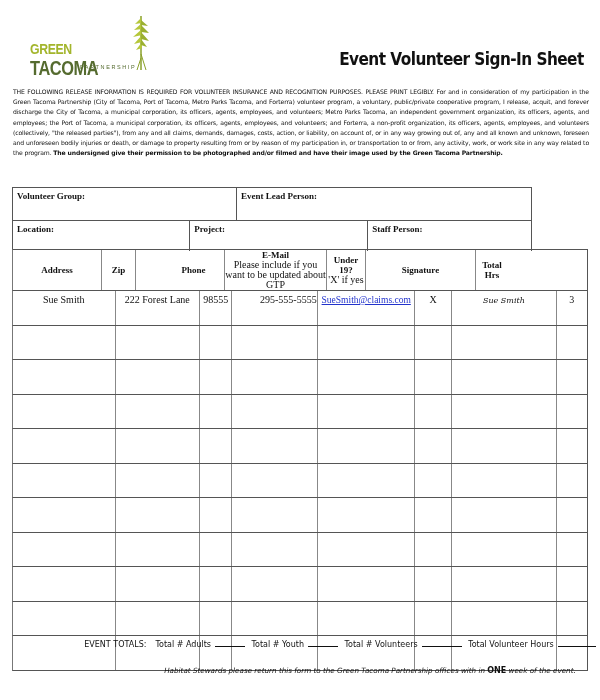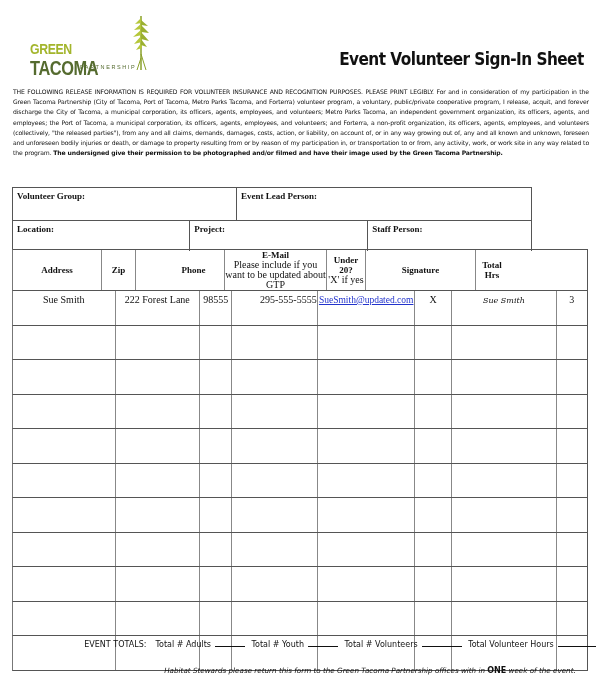--- a/index.html
+++ b/index.html
@@ -89,38 +89,38 @@
       </div>
     <div class="gcell w-phone">
         <span>Phone</span>
       </div>
     <div class="gcell w-email">
         <span>E-Mail</span>
         <span class="sub">Please include if you want to be updated about GTP</span>
       </div>
     <div class="gcell w-u18">
         <span>Under</span>
-        <span>20?</span>
+        <span>19?</span>
         <span class="sub">'X' if yes</span>
       </div>
     <div class="gcell w-sig">
         <span>Signature</span>
       </div>
     <div class="gcell w-hrs">
         <span>Total</span>
         <span>Hrs</span>
       </div>
   </div>
   <div id="rows">
       <div class="grow drow">
         <div class="gcell w-name"><span>Sue Smith</span></div>
         <div class="gcell w-addr"><span>222 Forest Lane</span></div>
         <div class="gcell w-zip"><span>98555</span></div>
         <div class="gcell w-phone"><span>295-555-5555</span></div>
-        <div class="gcell w-email"><span class="email">SueSmith@updated.com</span></div>
+        <div class="gcell w-email"><span class="email">SueSmith@claims.com</span></div>
         <div class="gcell w-u18"><span>X</span></div>
         <div class="gcell w-sig"><span class="sig">Sue Smith</span></div>
         <div class="gcell w-hrs"><span>3</span></div>
       </div>
       <div class="grow drow">
         <div class="gcell w-name"><span></span></div>
         <div class="gcell w-addr"><span></span></div>
         <div class="gcell w-zip"><span></span></div>
         <div class="gcell w-phone"><span></span></div>
         <div class="gcell w-email"><span class="email"></span></div>

